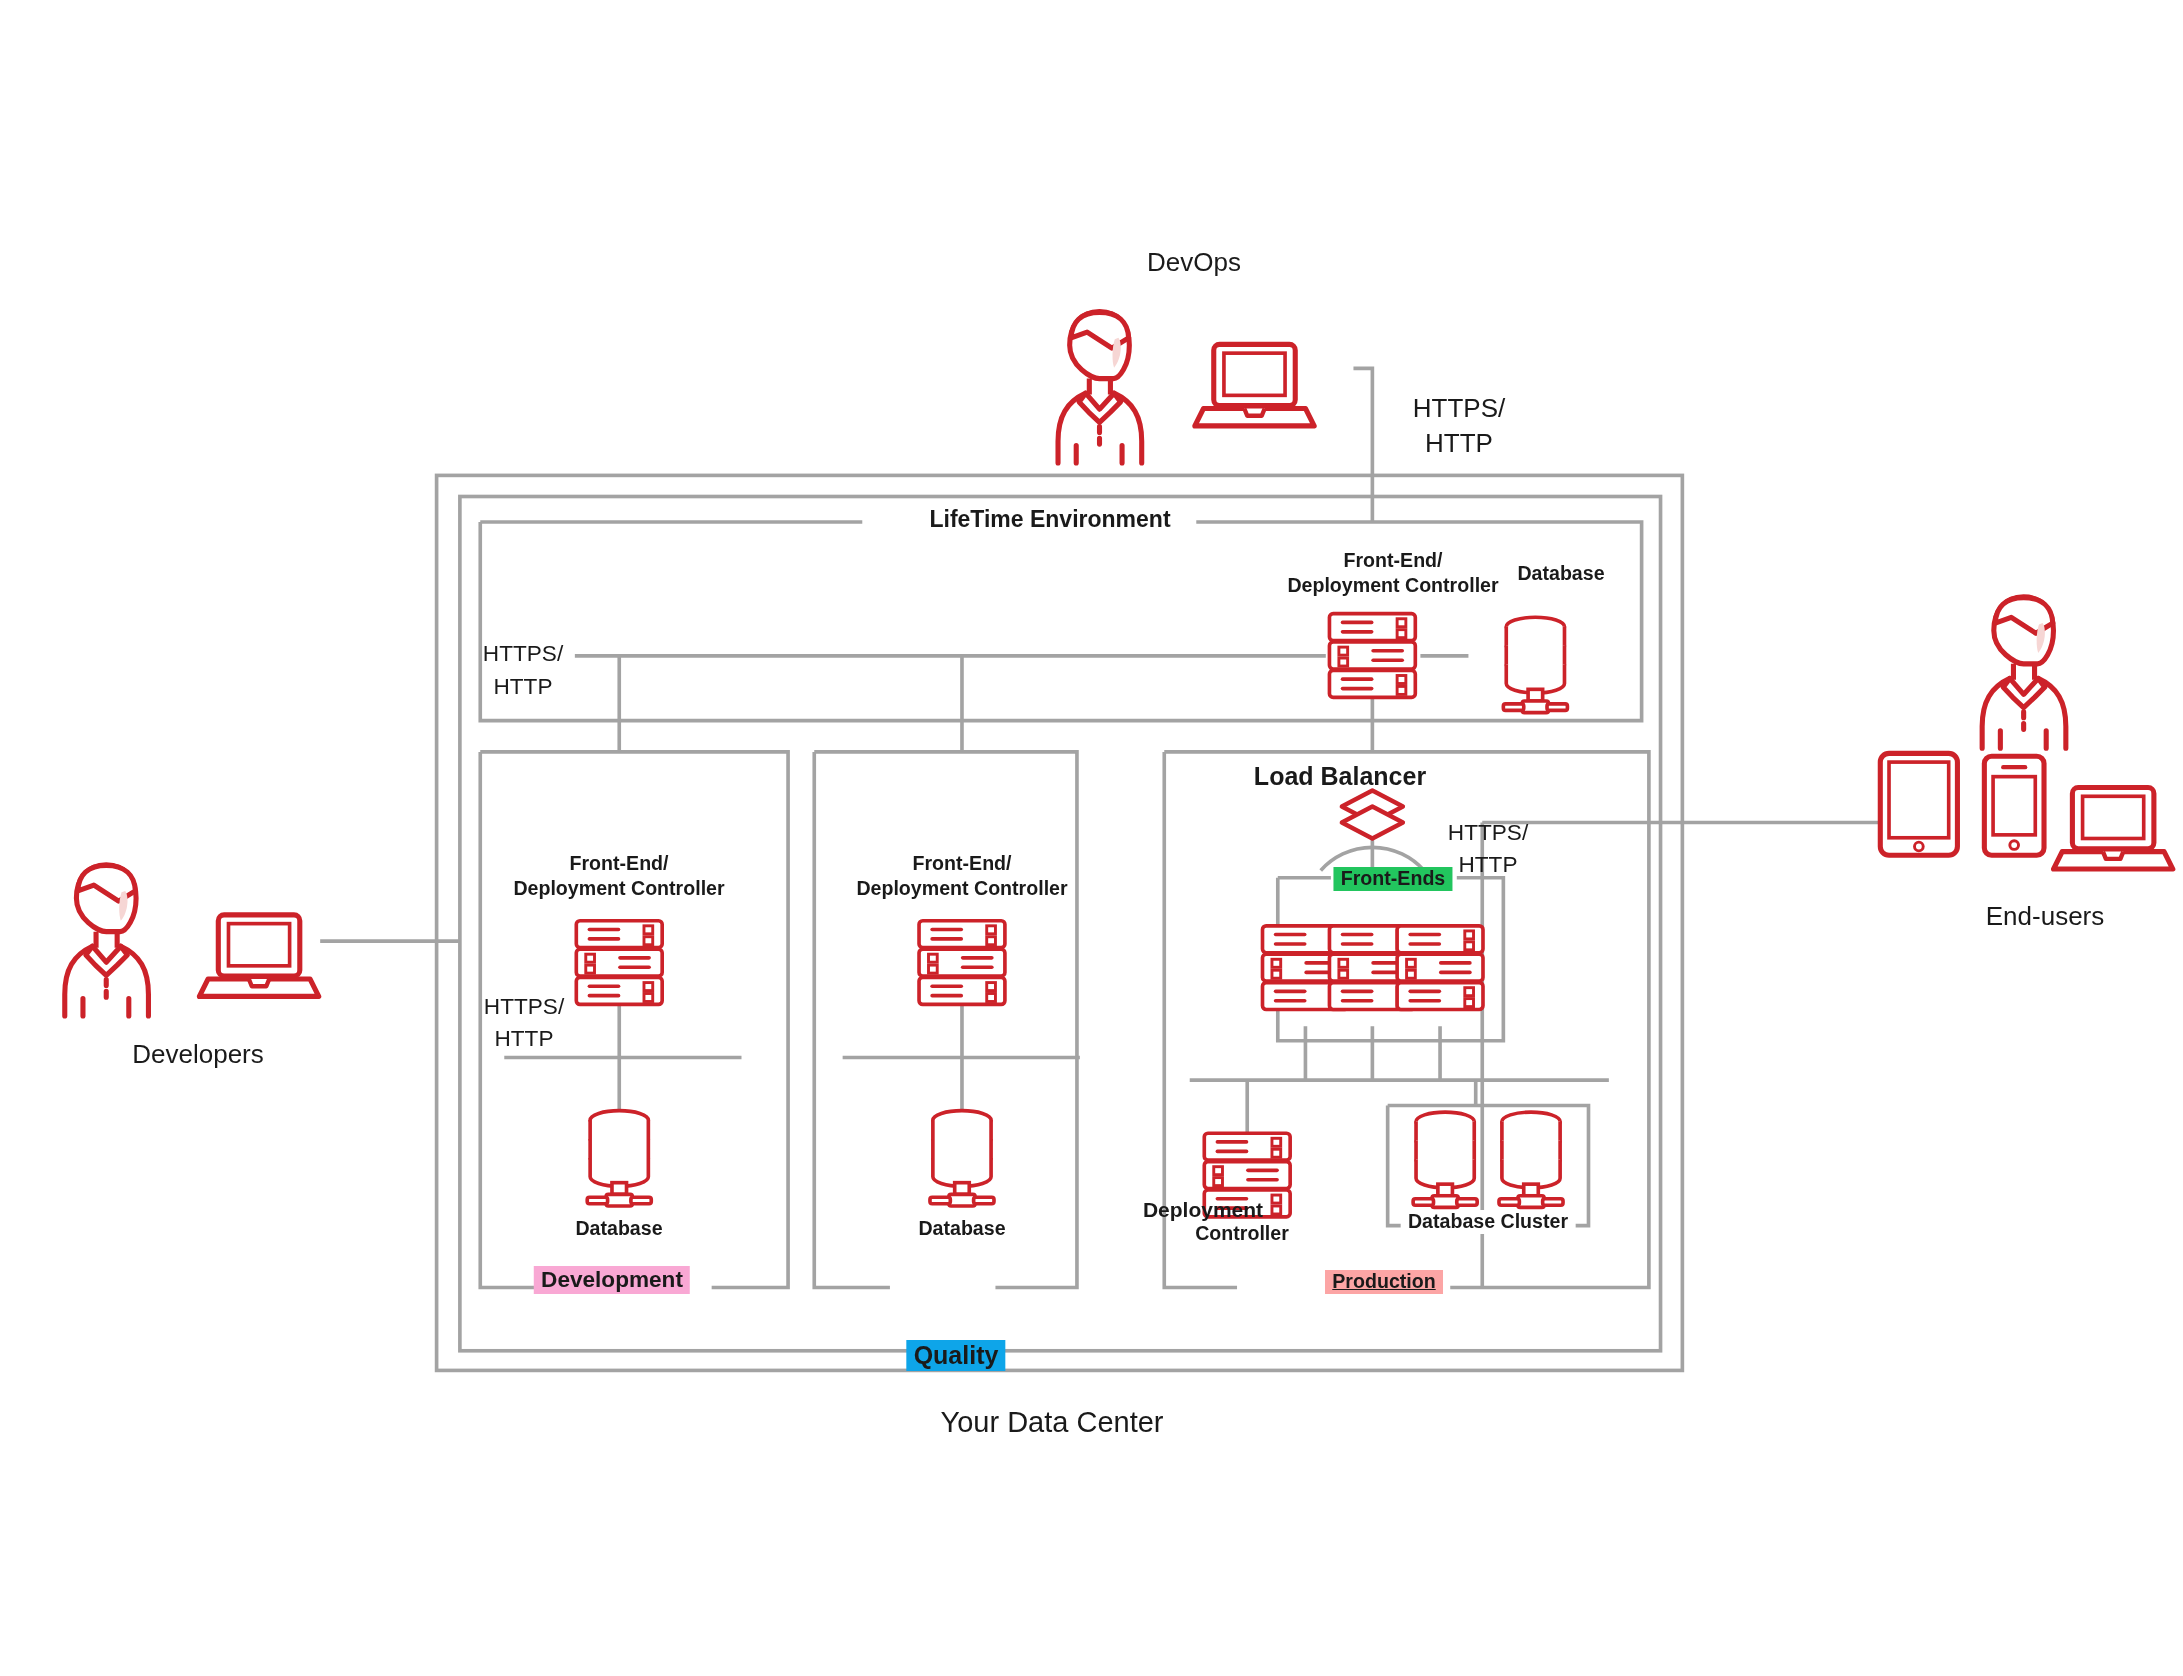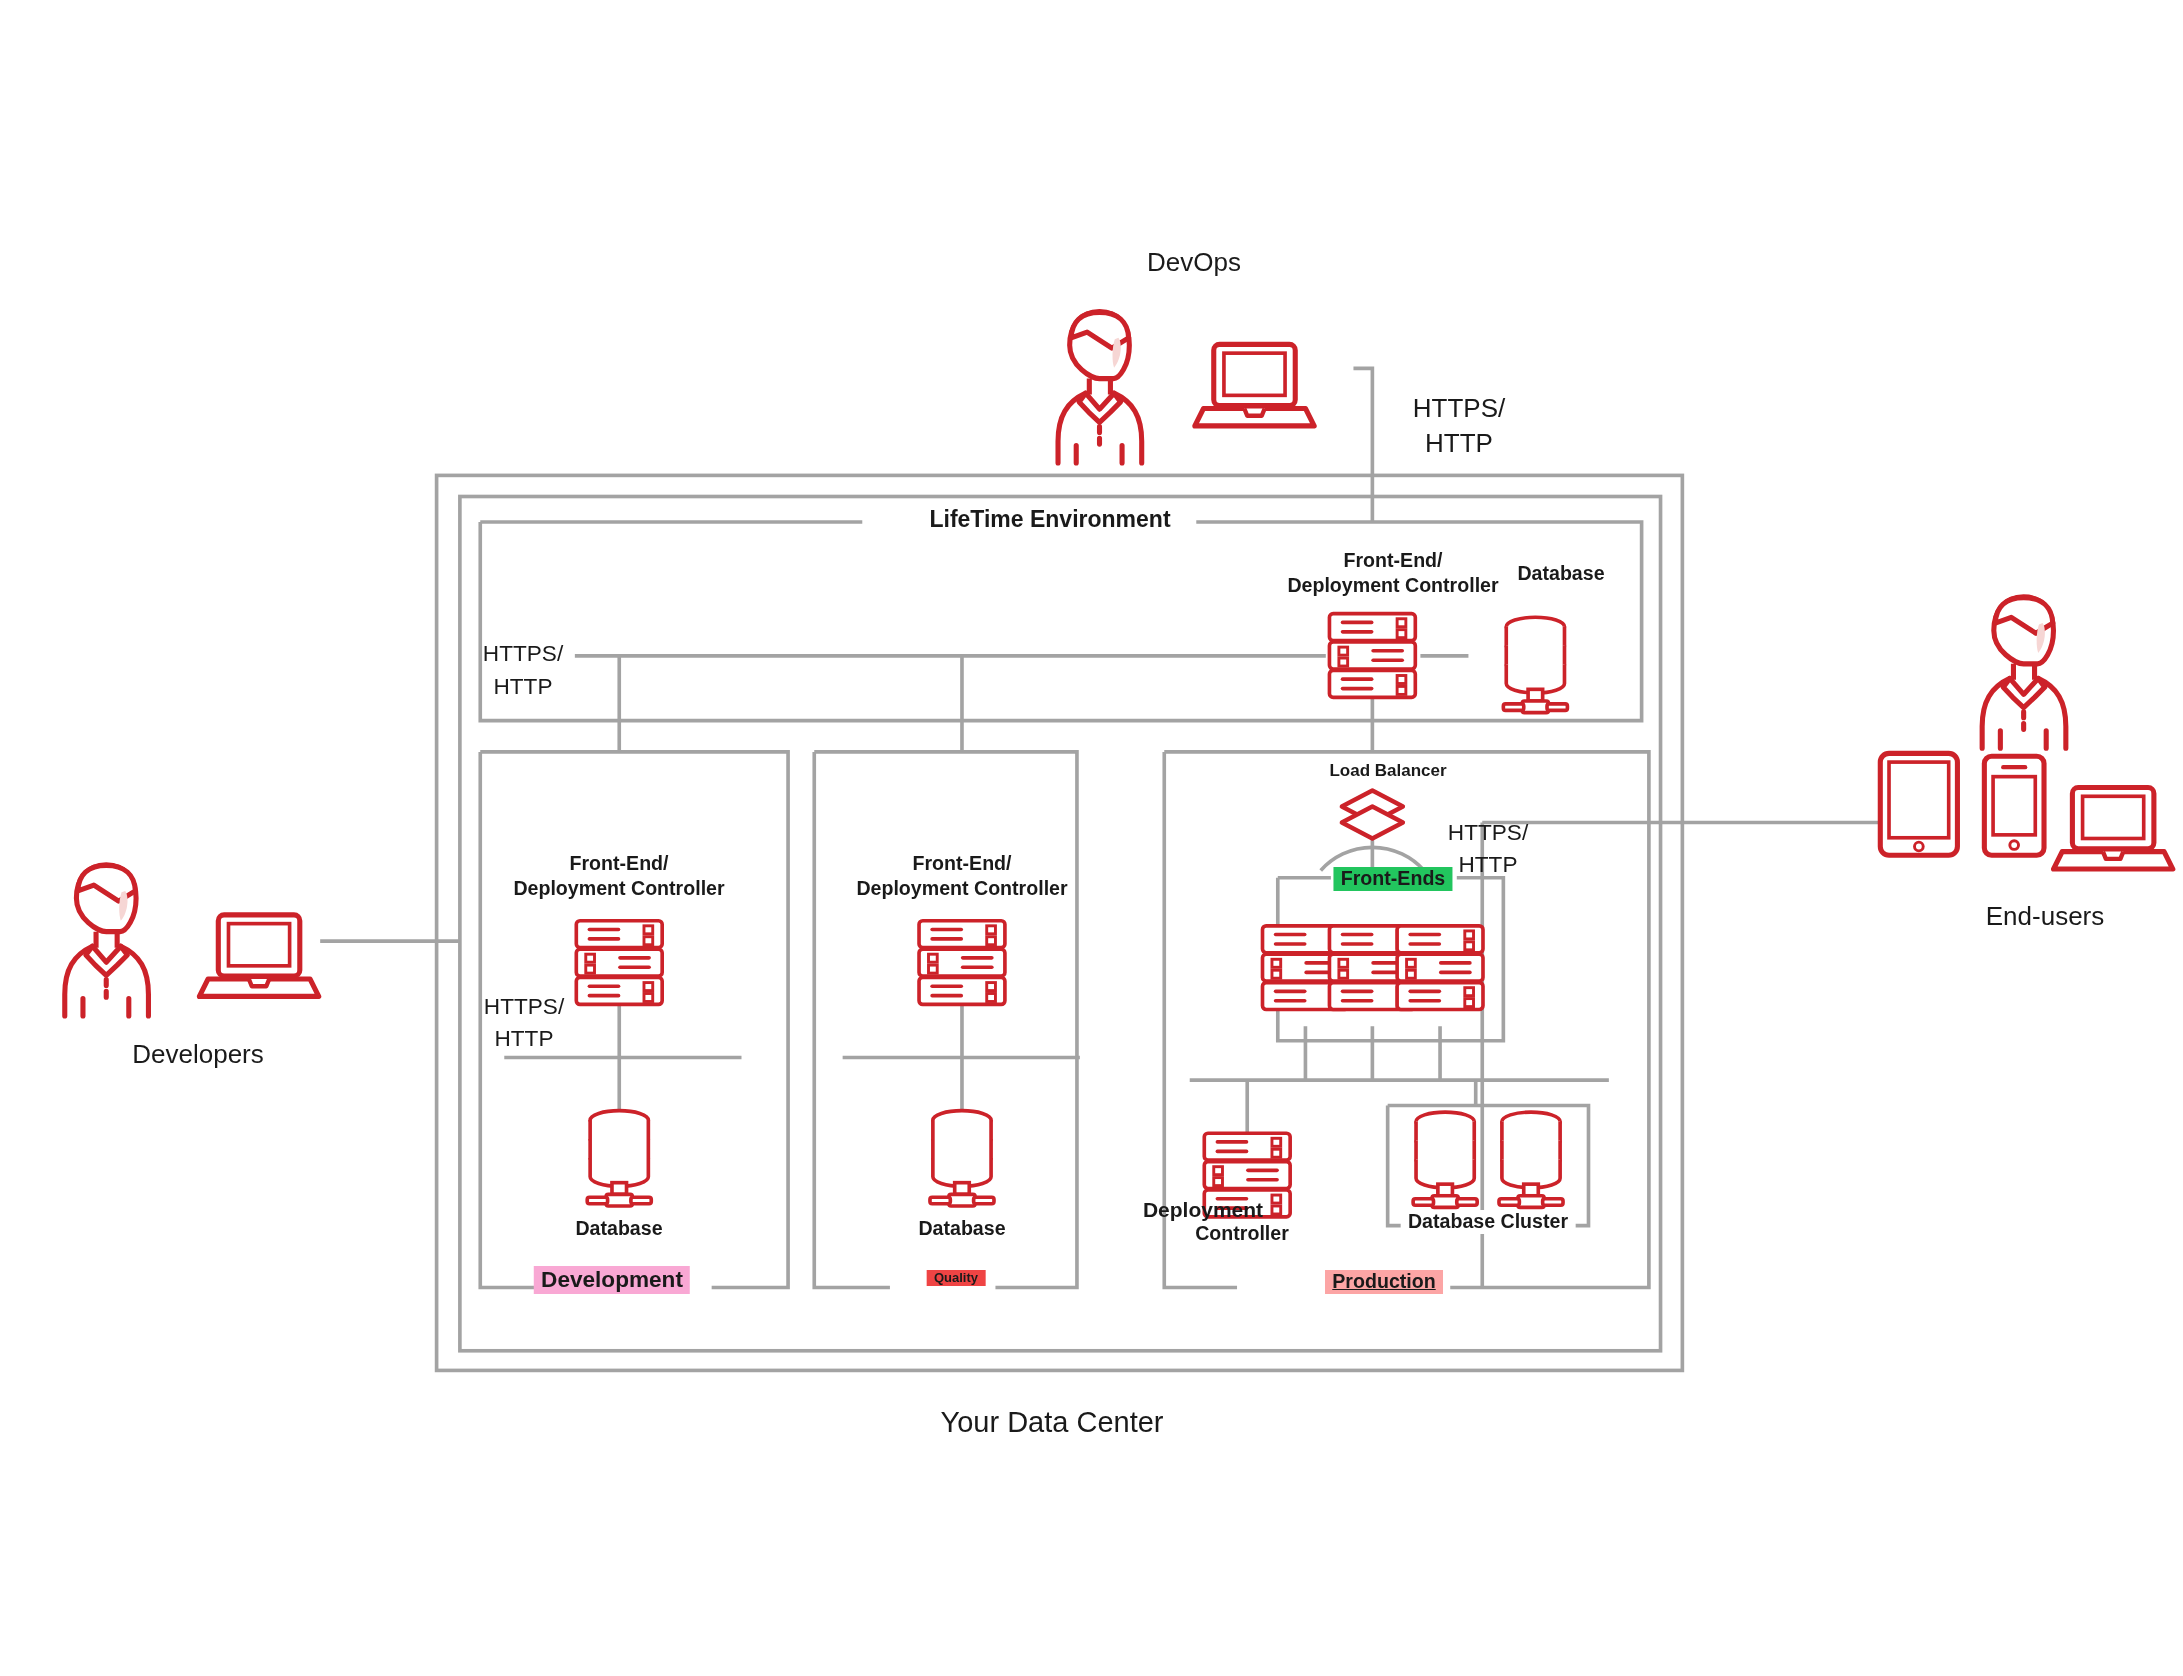--- a/index.html
+++ b/index.html
@@ -251,23 +251,23 @@
   <div class="lbl ctr bold" style="left:619px;top:852px;font-size:19.6px;">Front-End/</div>
   <div class="lbl ctr bold" style="left:619px;top:877px;font-size:19.6px;">Deployment Controller</div>
   <div class="lbl ctr" style="left:524px;top:993px;font-size:22.6px;">HTTPS/</div>
   <div class="lbl ctr" style="left:524px;top:1025px;font-size:22.6px;">HTTP</div>
   <div class="lbl ctr bold" style="left:619px;top:1217px;font-size:19.6px;">Database</div>
   <div class="lbl ctr bold" style="left:612px;top:1266px;font-size:22.6px;background:#f9a8d4;padding:0 7.3px;">Development</div>
 
   <div class="lbl ctr bold" style="left:962px;top:852px;font-size:19.6px;">Front-End/</div>
   <div class="lbl ctr bold" style="left:962px;top:877px;font-size:19.6px;">Deployment Controller</div>
   <div class="lbl ctr bold" style="left:962px;top:1217px;font-size:19.6px;">Database</div>
-  <div class="lbl ctr bold" style="left:956px;top:1270px;font-size:13px;background:#ef4444;padding:0 7.3px;">Quality</div>
-
-  <div class="lbl ctr bold" style="left:1388px;top:761px;font-size:17px;">Load Balancer</div>
+  <div class="lbl ctr bold" style="left:956px;top:1340px;font-size:25px;background:#0ea5e9;padding:0 7.3px;">Quality</div>
+
+  <div class="lbl ctr bold" style="left:1340px;top:761px;font-size:25px;">Load Balancer</div>
   <div class="lbl ctr" style="left:1488px;top:819px;font-size:22.6px;">HTTPS/</div>
   <div class="lbl ctr" style="left:1488px;top:851px;font-size:22.6px;">HTTP</div>
   <div class="lbl ctr bold" style="left:1393px;top:867px;font-size:19.6px;background:#22c55e;padding:0 7.3px;">Front-Ends</div>
   <div class="lbl ctr bold" style="left:1203px;top:1197px;font-size:21px;">Deployment</div>
   <div class="lbl ctr bold" style="left:1242px;top:1222px;font-size:19.6px;">Controller</div>
   <div class="lbl ctr bold" style="left:1488px;top:1210px;font-size:19.6px;background:#fff;padding:0 7.3px;">Database Cluster</div>
   <div class="lbl ctr bold" style="left:1384px;top:1270px;font-size:19.6px;background:#fca5a5;padding:0 7.3px;text-decoration:underline;">Production</div>
 
 </div>
 

